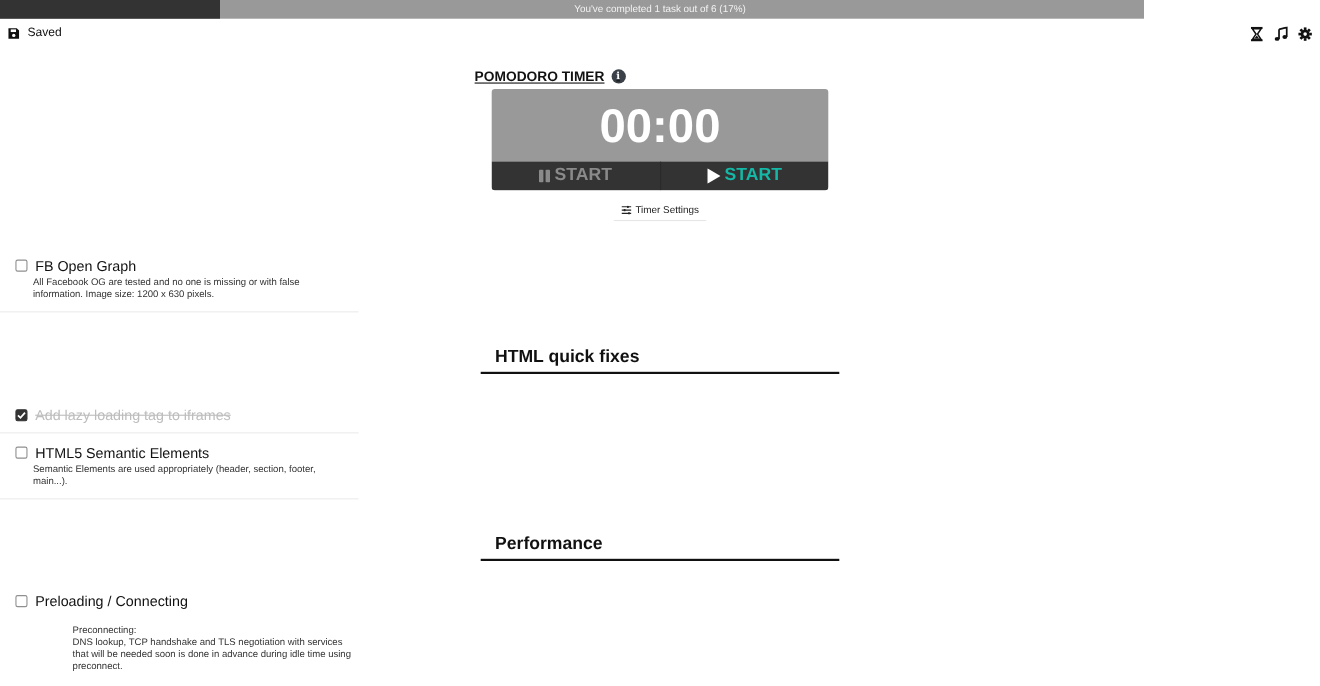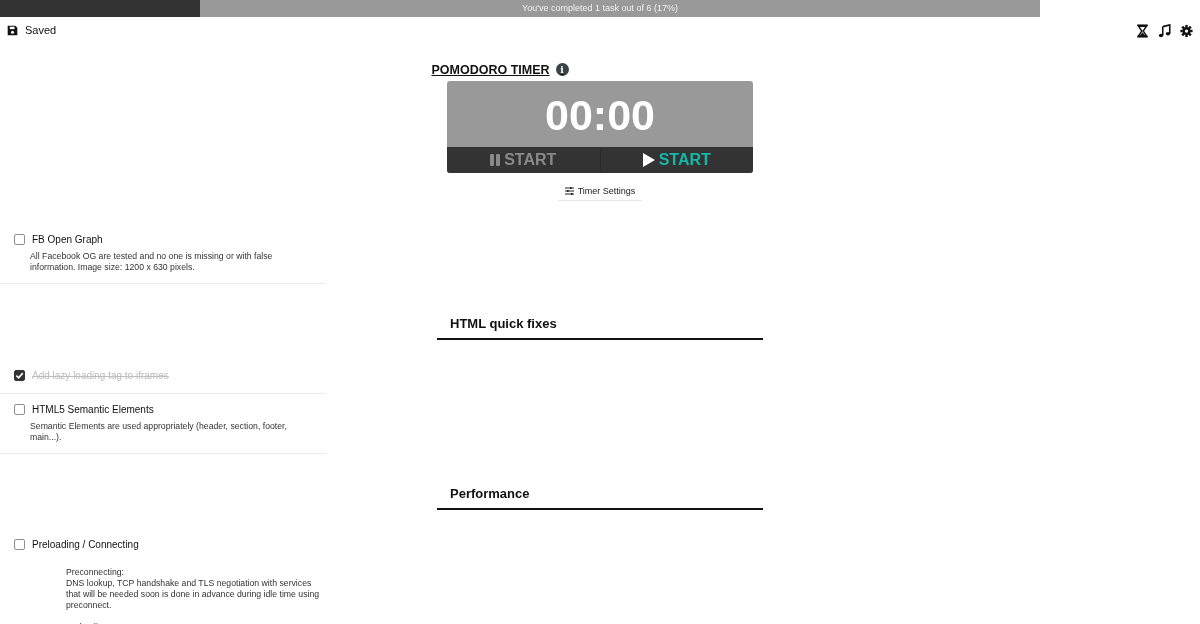--- a/index.html
+++ b/index.html
@@ -28,26 +28,26 @@
     .tbtn.start { color: #14b8a6; }
     .tbtn svg { display: block; }
 
     .timer-settings { position: absolute; top: 182px; left: 558px; width: 84px; height: 19px; border-bottom: 1px solid #e6e6e6; display: flex; align-items: center; justify-content: center; gap: 4px; font-size: 9px; color: #222; cursor: pointer; }
     .timer-settings svg { width: 9px; height: 8px; display: block; }
     .item { position: absolute; left: 0; width: 326px; border-bottom: 1px solid #ececec; }
     .item-head { position: absolute; left: 14px; display: flex; align-items: center; gap: 7px; }
     .cb { width: 11px; height: 11px; border: 1px solid #8f8f8f; border-radius: 2px; background: #fff; cursor: pointer; display: flex; align-items: center; justify-content: center; }
     .cb.checked { background: #333; border-color: #333; }
     .cb.checked svg { width: 9px; height: 9px; display: block; }
-    .item-title { font-size: 10px; color: #111; }
+    .item-title { font-size: 13px; color: #111; }
     .item-title.done { color: #bdbdbd; text-decoration: line-through; }
     .item-desc { position: absolute; left: 30px; width: 260px; font-size: 8.7px; line-height: 11px; color: #333; }
 
     .section-head { position: absolute; left: 437px; width: 326px; border-bottom: 2px solid #111; }
-    .section-head span { position: absolute; left: 13px; font-size: 13px; font-weight: bold; color: #111; }
+    .section-head span { position: absolute; left: 13px; font-size: 16px; font-weight: bold; color: #111; }
   </style>
 </head>
 <body>
 
 <div class="progress-bar">
   <div class="progress-fill"></div>
   <div class="progress-text">You've completed 1 task out of 6 (17%)</div>
 </div>
 
 <div class="saved">

